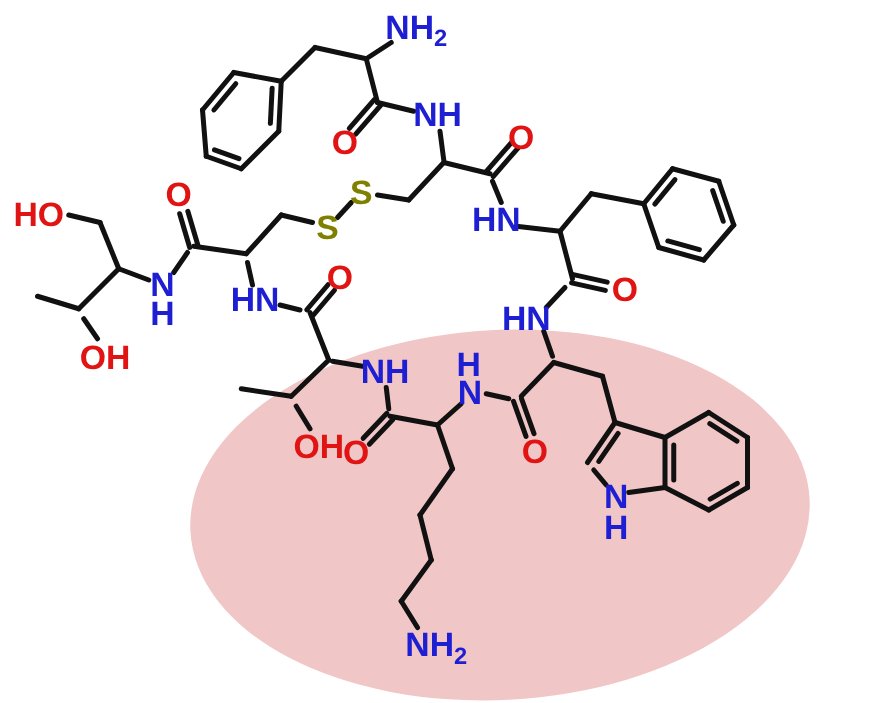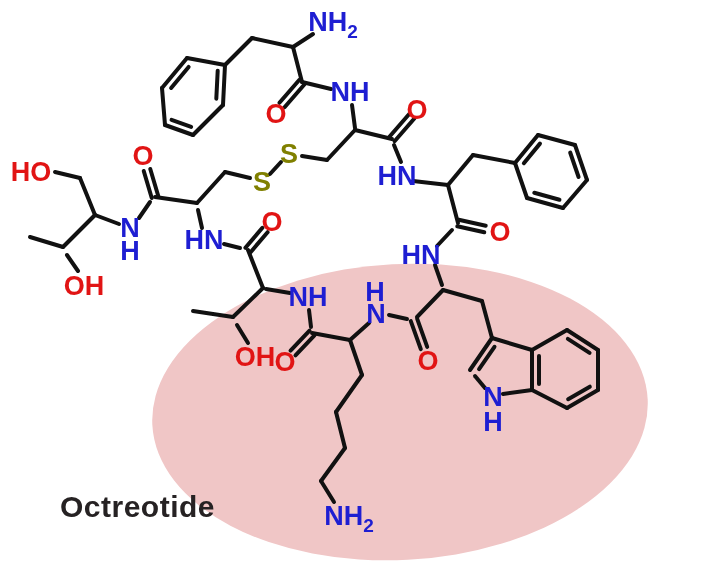--- a/index.html
+++ b/index.html
@@ -277,14 +277,13 @@
       <text x="308" y="297" fill="#1e1ed2" text-anchor="middle" dominant-baseline="central" class="atom"><tspan>NH</tspan></text>
       <text x="272" y="222" fill="#e11414" text-anchor="middle" dominant-baseline="central" class="atom"><tspan>O</tspan></text>
       <text x="255" y="357" fill="#e11414" text-anchor="middle" dominant-baseline="central" class="atom"><tspan>OH</tspan></text>
       <text x="204" y="240" fill="#1e1ed2" text-anchor="middle" dominant-baseline="central" class="atom"><tspan>HN</tspan></text>
       <text x="143" y="156" fill="#e11414" text-anchor="middle" dominant-baseline="central" class="atom"><tspan>O</tspan></text>
       <text x="130" y="228" fill="#1e1ed2" text-anchor="middle" dominant-baseline="central" class="atom"><tspan>N</tspan></text>
       <text x="130" y="251" fill="#1e1ed2" text-anchor="middle" dominant-baseline="central" class="atom"><tspan>H</tspan></text>
       <text x="31" y="172" fill="#e11414" text-anchor="middle" dominant-baseline="central" class="atom"><tspan>HO</tspan></text>
       <text x="84" y="286" fill="#e11414" text-anchor="middle" dominant-baseline="central" class="atom"><tspan>OH</tspan></text>
     </svg>
-  <div class="figure-title">Octreotide</div>
 </div>
 
 </body></html>

